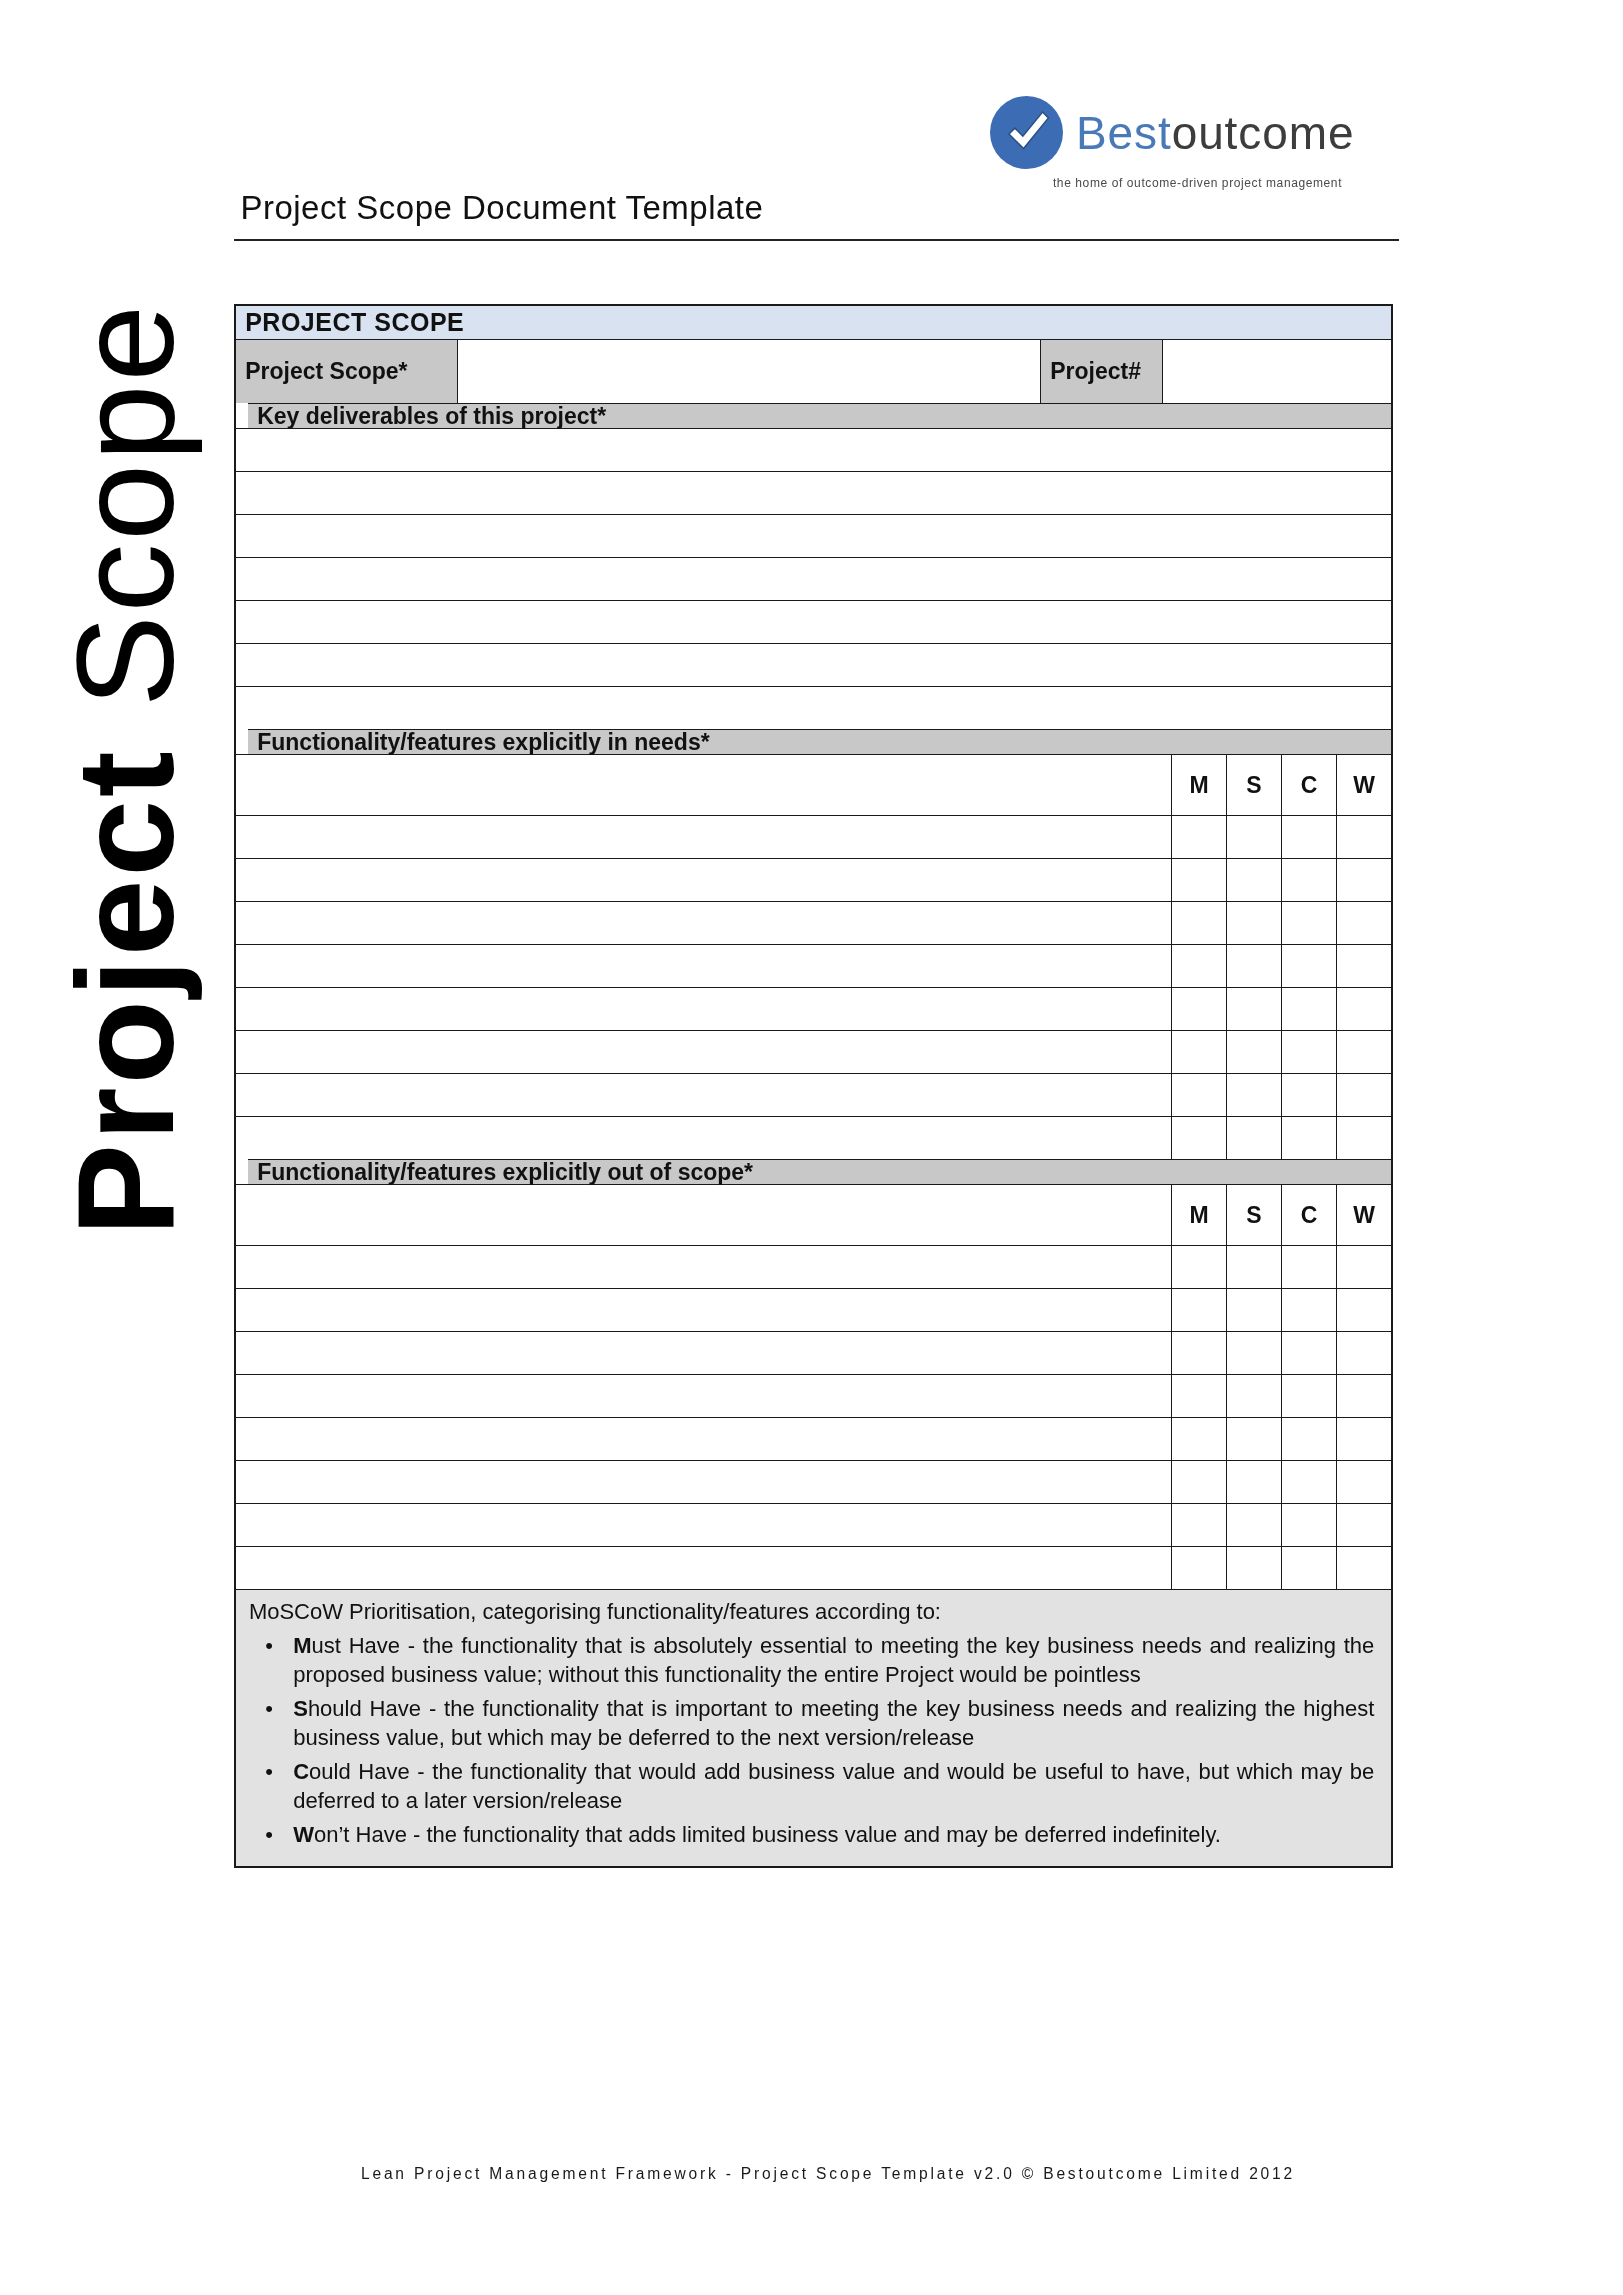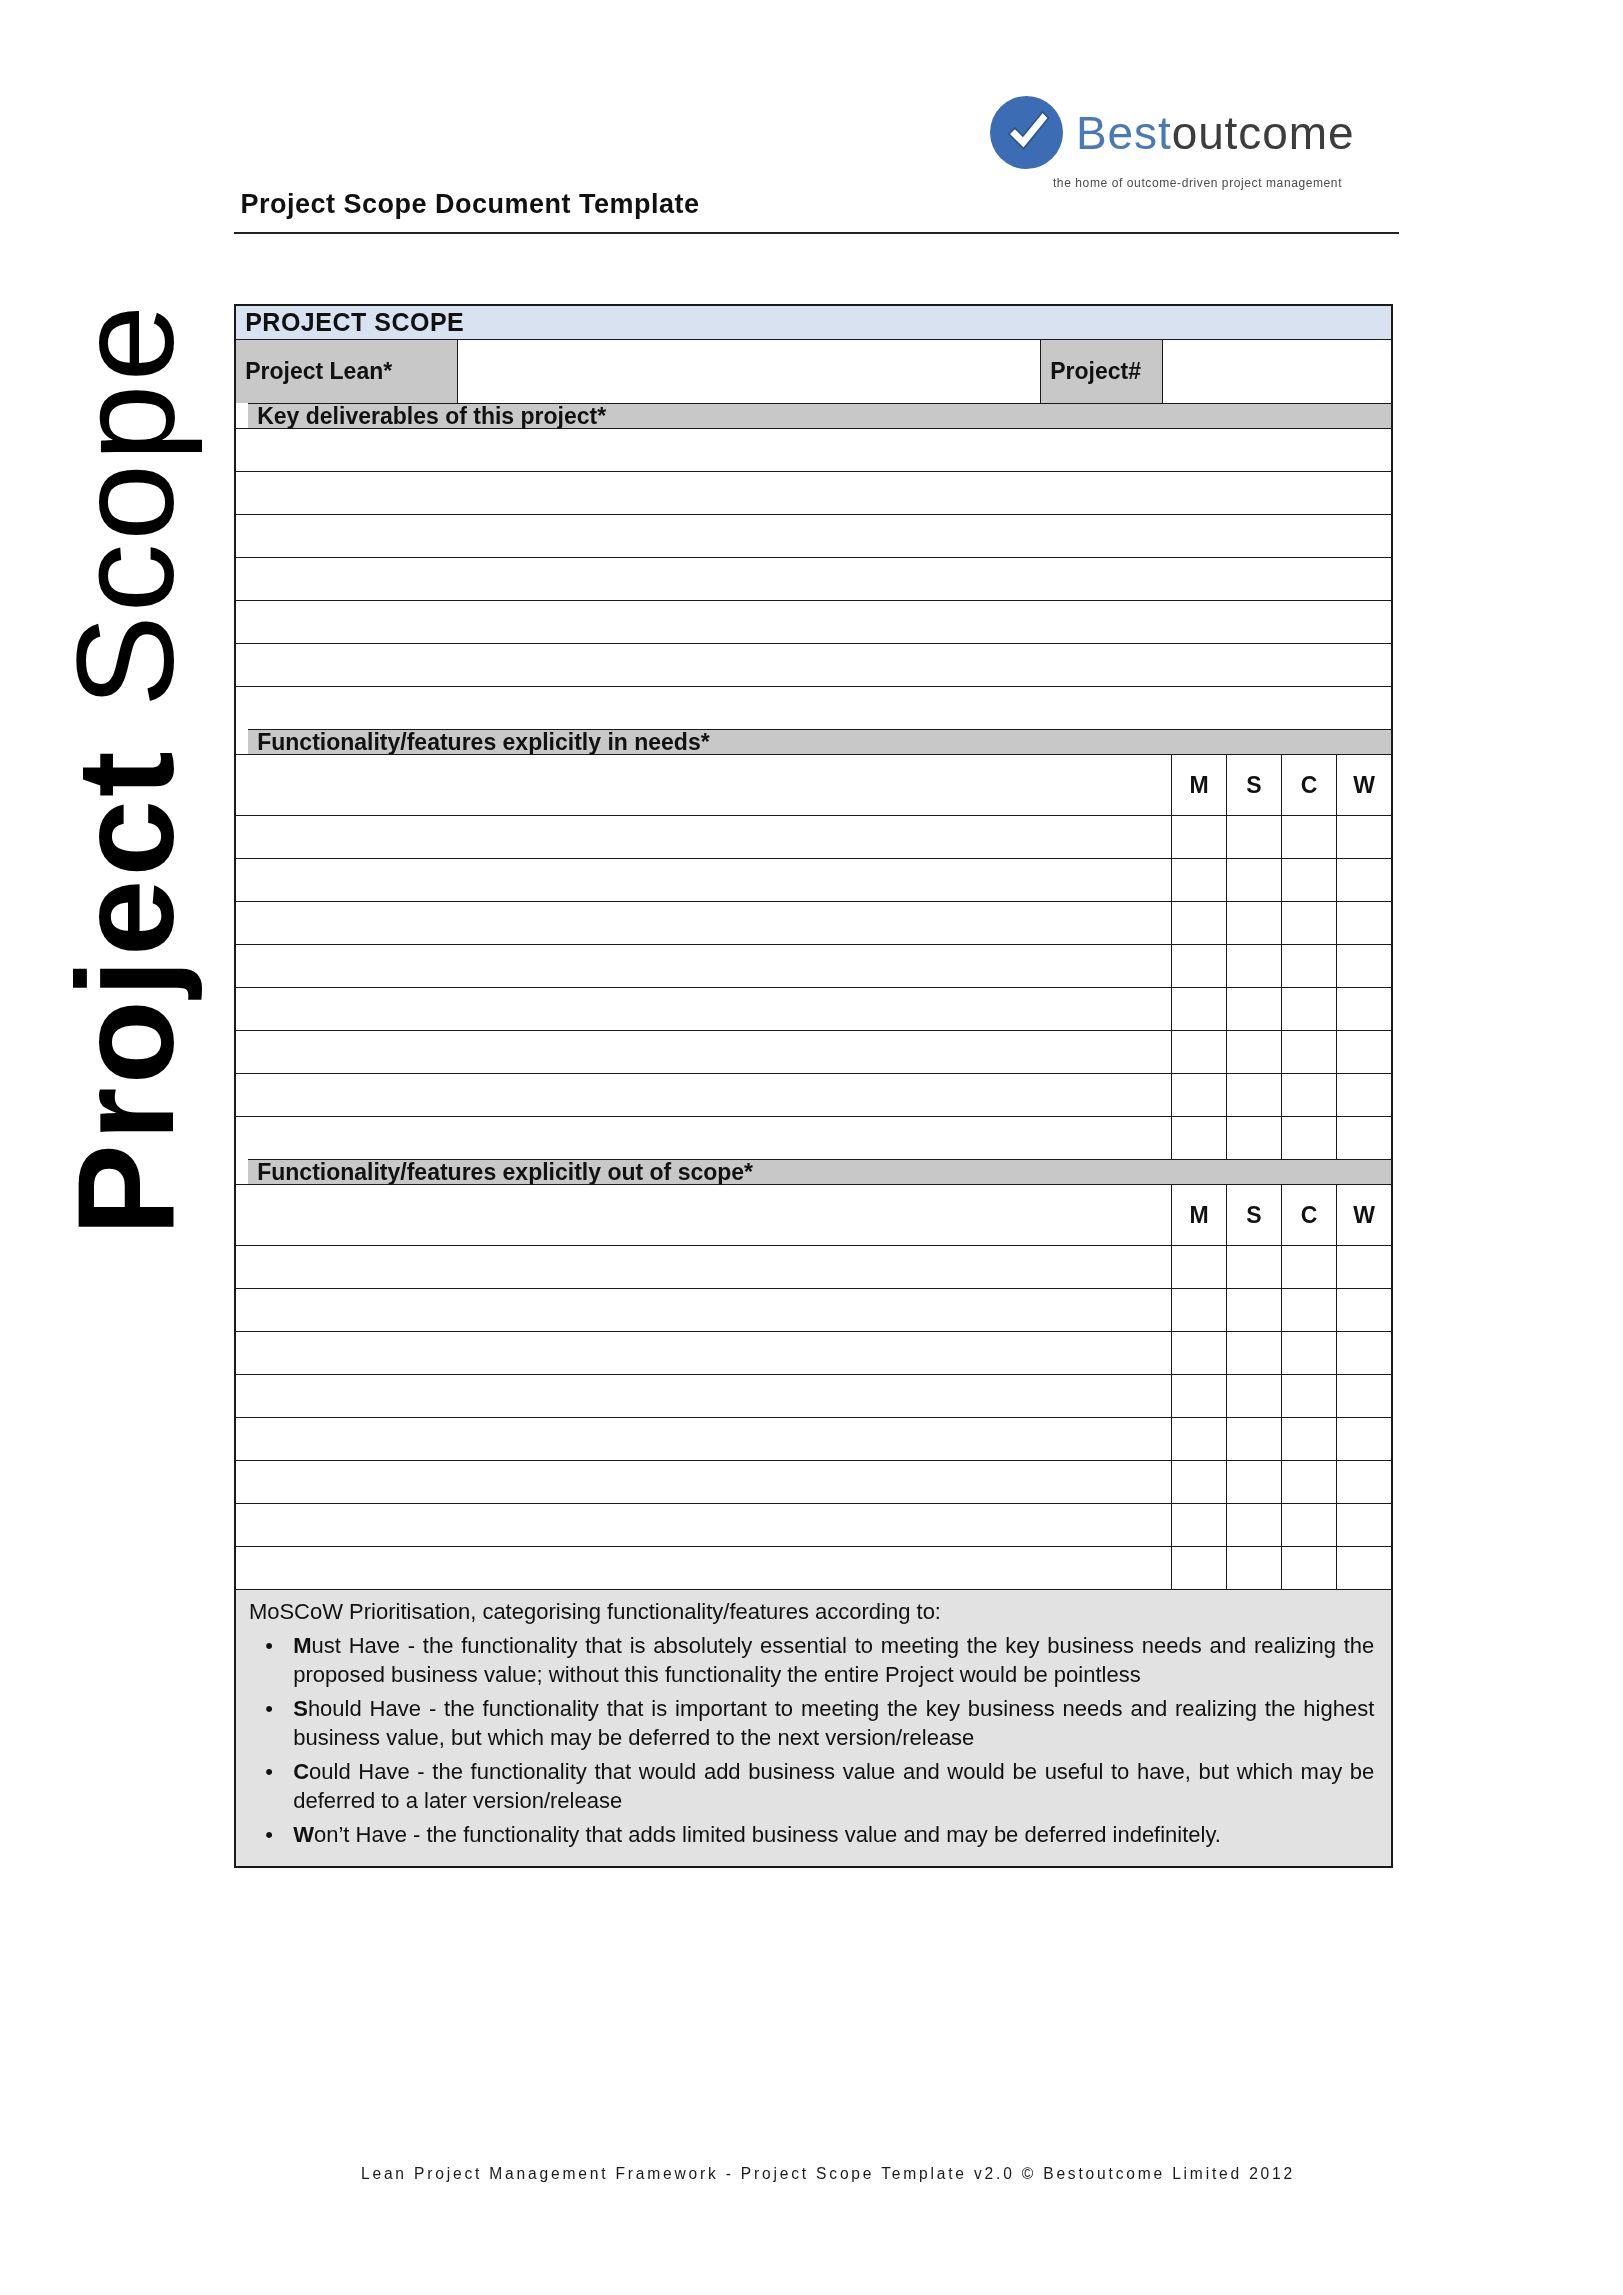--- a/index.html
+++ b/index.html
@@ -13,21 +13,21 @@
   .logo-row{display:flex;align-items:center;}
   .logo-circle{width:73px;height:73px;flex:0 0 73px;}
   .brand{font-size:46px;letter-spacing:0.9px;margin-left:13px;white-space:nowrap;}
   .brand .best{color:#4a79b8;}
   .brand .outcome{color:#3d3d3d;}
   .tagline{margin-top:7.3px;font-size:12px;color:#4a4a4a;letter-spacing:0.6px;text-align:center;padding-left:11px;white-space:nowrap;}
 
   
   .doc-title{
     position:absolute;left:234px;top:189px;width:1159px;
-    font-size:27px;font-weight:bold;letter-spacing:0.5px;
+    font-size:33px;font-weight:normal;letter-spacing:0.5px;
     padding:0 0 12px 6.4px;border-bottom:2.8px solid #222;
   }
 
   
   .vlabel-wrap{position:absolute;left:35px;top:255px;width:179px;height:1027px;}
   .vlabel{
     position:absolute;left:50%;top:50%;
     transform:translate(-50%,-50%) rotate(-90deg);
     white-space:nowrap;font-size:138px;letter-spacing:2.8px;color:#000;
   }
@@ -108,21 +108,21 @@
       <span> </span>
       <span class="w2">Scope</span>
     </div>
   </div>
 
   <div class="sheet">
 
     <div class="r-title">PROJECT SCOPE</div>
 
     <div class="r-name">
-      <div class="c-label">Project Lean*</div>
+      <div class="c-label">Project Scope*</div>
       <div class="c-input"></div>
       <div class="c-plabel">Project#</div>
       <div class="c-pinput"></div>
     </div>
 
     <div class="r-sec">Key deliverables of this project*</div>
     <div style="border-top:none;">
         <div class="trow" style="border-top: 1.8px solid rgb(26, 26, 26);">
           <div class="main"></div>
         </div>

